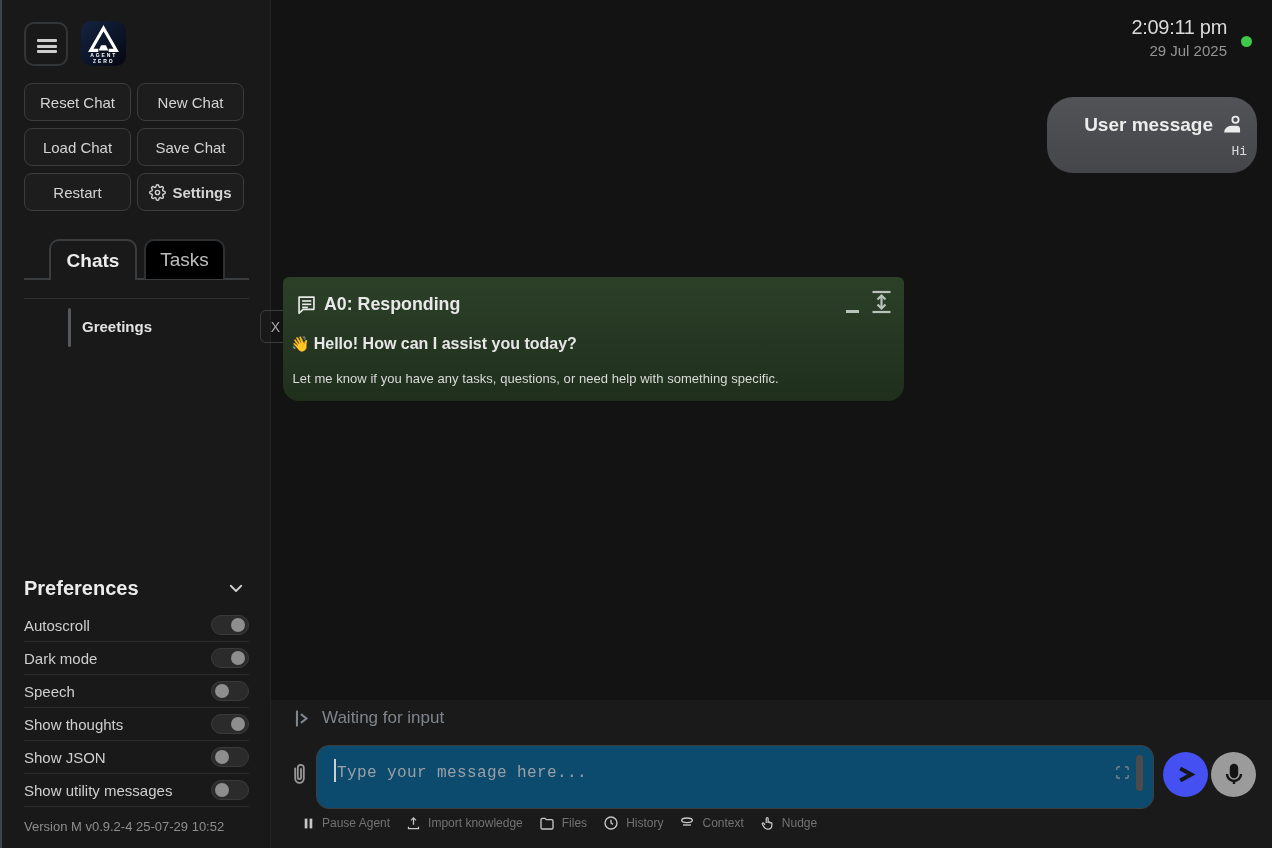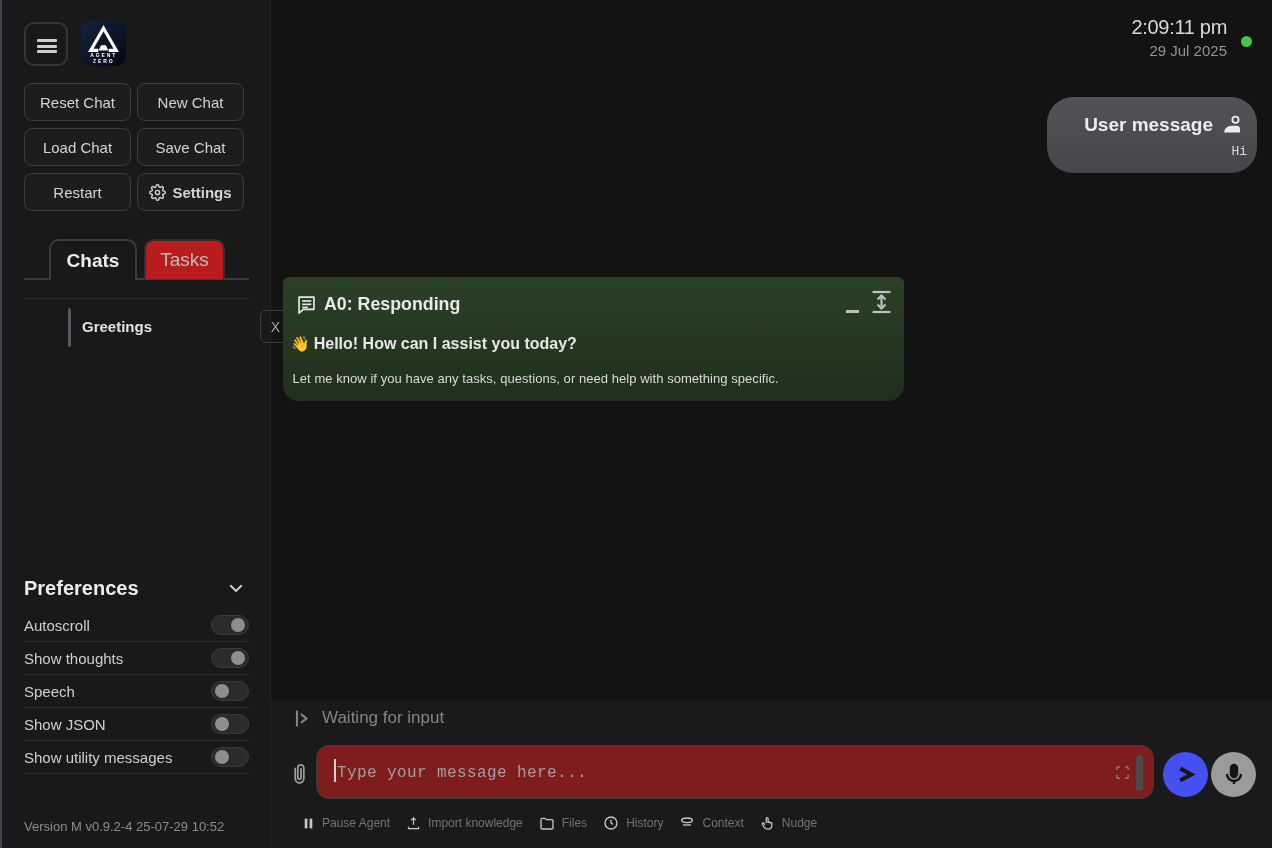--- a/index.html
+++ b/index.html
@@ -22,21 +22,21 @@
 #b-load  { left:24px; top:128px; width:107px; }
 #b-save  { left:137px; top:128px; width:107px; }
 #b-restart { left:24px; top:173px; width:107px; }
 #b-settings { left:137px; top:173px; width:107px;font-weight:bold; }
 
 
 #tabs { position:absolute; left:0; top:239px; width:250px; height:41px; }
 #tabline { position:absolute; left:24px; top:39px; width:225px; height:2px; background:#3a3d40; }
 .tab { position:absolute; top:0; height:40px; display:flex; align-items:center; justify-content:center; font-size:19px; }
 #tab-chats { left:49px; width:88px; border:2px solid #3a3d40; border-bottom:none; border-radius:10px 10px 0 0; background:#191919; color:#ececec; font-weight:bold; z-index:2; height:41px; }
-#tab-tasks { left:144px; width:81px; border:2px solid #2e3134; border-bottom:none; border-radius:10px 10px 0 0; background:#b91c1c; color:#bdbdbd; }
+#tab-tasks { left:144px; width:81px; border:2px solid #2e3134; border-bottom:none; border-radius:10px 10px 0 0; background:#000000; color:#bdbdbd; }
 
 #listdivider { position:absolute; left:24px; top:298px; width:225px; height:1px; background:#2e2e2e; }
 
 #chatitem { position:absolute; left:24px; top:308px; width:225px; height:39px;margin-left:44px; }
 #chatitem .accent { position:absolute; left:0; top:0; width:3px; height:39px; background:#55585c; border-radius:2px; }
 #chatitem .name { position:absolute; left:14px; top:10px; font-size:15px; font-weight:bold; color:#e3e3e3; }
 #chatitem .x { position:absolute; right:2px; top:2px; width:31px; height:33px; border:1px solid #3a3d40; border-radius:6px; color:#a9a9a9; font-size:14px; display:flex; align-items:center; justify-content:center; }
 
 
 #prefs { position:absolute; left:24px; top:572px; width:225px; }
@@ -64,21 +64,21 @@
 #msg-thought { top:219px; height:53px; border-radius:16px 16px 6px 6px; background:linear-gradient(180deg,#40536c 0%,#32425c 100%); }
 #msg-resp { top:277px; height:124px; border-radius:6px 6px 16px 16px; background:linear-gradient(180deg,#2c4028 0%,#1f2f1c 100%); }
 .msg .mh { position:absolute; left:13px; top:17px; display:flex; align-items:center; gap:7px; font-size:17.8px; font-weight:bold; color:#e9e9e9; }
 .mctl { position:absolute; color:#b9bfc7; }
 .mb1 { position:absolute; left:8px; top:58px; font-size:16px; font-weight:bold; color:#e7e7e7; }
 .mb2 { position:absolute; left:9.5px; top:94px; letter-spacing:0.05px; font-size:13px; color:#dadada; }
 
 
 #bottom { position:absolute; left:271px; top:700px; width:1001px; height:148px; background:#1a1a1a; }
 #wait { position:absolute; left:22px; top:8px; color:#7f858d; font-size:17px; display:flex; align-items:center; gap:10px; }
-#inputbox { position:absolute; left:45px; top:45px; width:838px; height:54px; background:#7f1d1d; border:1px solid #3c3f42; border-radius:13px; }
+#inputbox { position:absolute; left:45px; top:45px; width:838px; height:64px; background:#0c4a6e; border:1px solid #3c3f42; border-radius:13px; }
 #caret { position:absolute; left:17px; top:13px; width:2px; height:23px; background:#cfcfcf; }
 #placeholder { position:absolute; left:20px; top:18px; font-family:"Liberation Mono",monospace; font-size:16px; color:#9aa0a6; letter-spacing:0.4px; }
 #clip { position:absolute; left:21px; top:62px; }
 #expandicon { position:absolute; right:23px; top:19px; }
 #scrollthumb { position:absolute; right:10px; top:9px; width:7px; height:36px; border-radius:4px; background:#4b4b4b; }
 #sendbtn { position:absolute; left:892px; top:52px; width:45px; height:45px; border-radius:50%; background:#4450f2; display:flex; align-items:center; justify-content:center; }
 #micbtn { position:absolute; left:940px; top:52px; width:45px; height:45px; border-radius:50%; background:#9b9b9b; display:flex; align-items:center; justify-content:center; }
 
 #toolbar { position:absolute; left:31px; top:115px; display:flex; align-items:center; gap:16px; color:#737373; font-size:12px; }
 .titem { display:flex; align-items:center; gap:7px; }
@@ -131,28 +131,34 @@
           <polyline points="5 9 12 16 19 9"></polyline>
         </svg>
       <div style="height:14px"></div>
       <div class="prow">
           <span class="lbl">Autoscroll</span>
           <span class="toggle on">
             <span class="knob"></span>
           </span>
         </div>
       <div class="prow">
+          <span class="lbl">Dark mode</span>
+          <span class="toggle on">
+            <span class="knob"></span>
+          </span>
+        </div>
+      <div class="prow">
+          <span class="lbl">Speech</span>
+          <span class="toggle off">
+            <span class="knob"></span>
+          </span>
+        </div>
+      <div class="prow">
           <span class="lbl">Show thoughts</span>
           <span class="toggle on">
-            <span class="knob"></span>
-          </span>
-        </div>
-      <div class="prow">
-          <span class="lbl">Speech</span>
-          <span class="toggle off">
             <span class="knob"></span>
           </span>
         </div>
       <div class="prow">
           <span class="lbl">Show JSON</span>
           <span class="toggle off">
             <span class="knob"></span>
           </span>
         </div>
       <div class="prow" style="border-bottom:1px solid #2c2c2c;">

